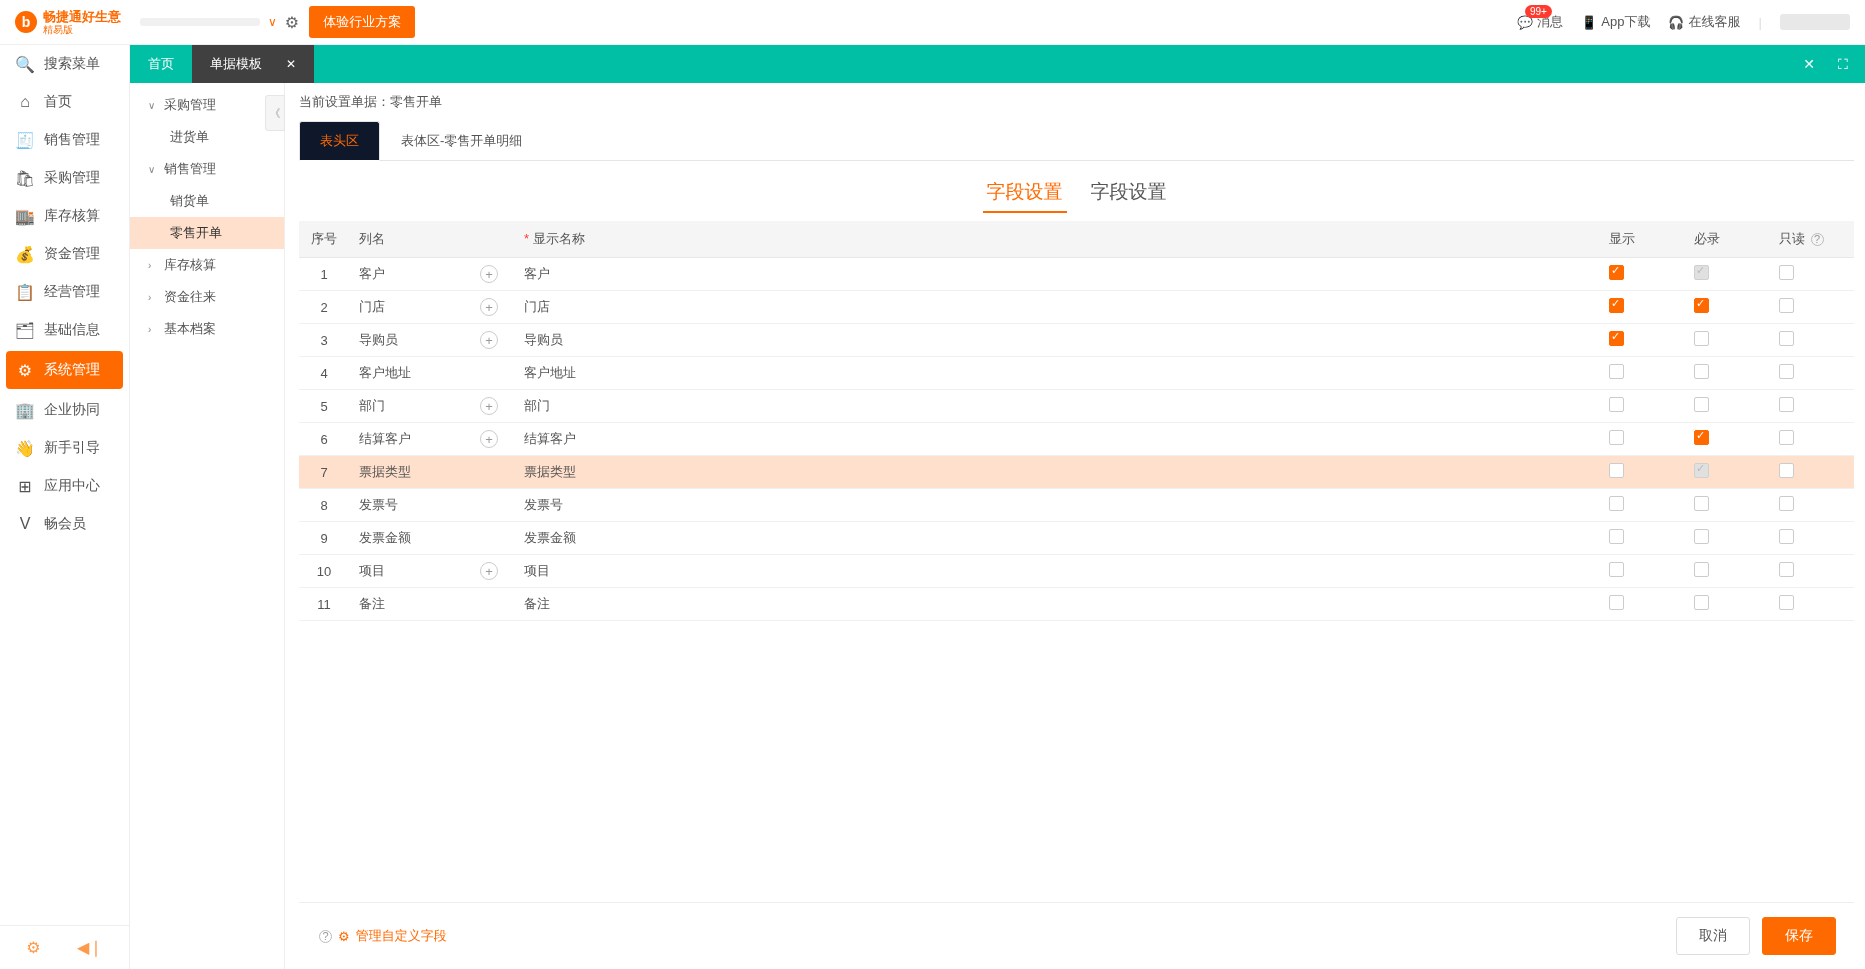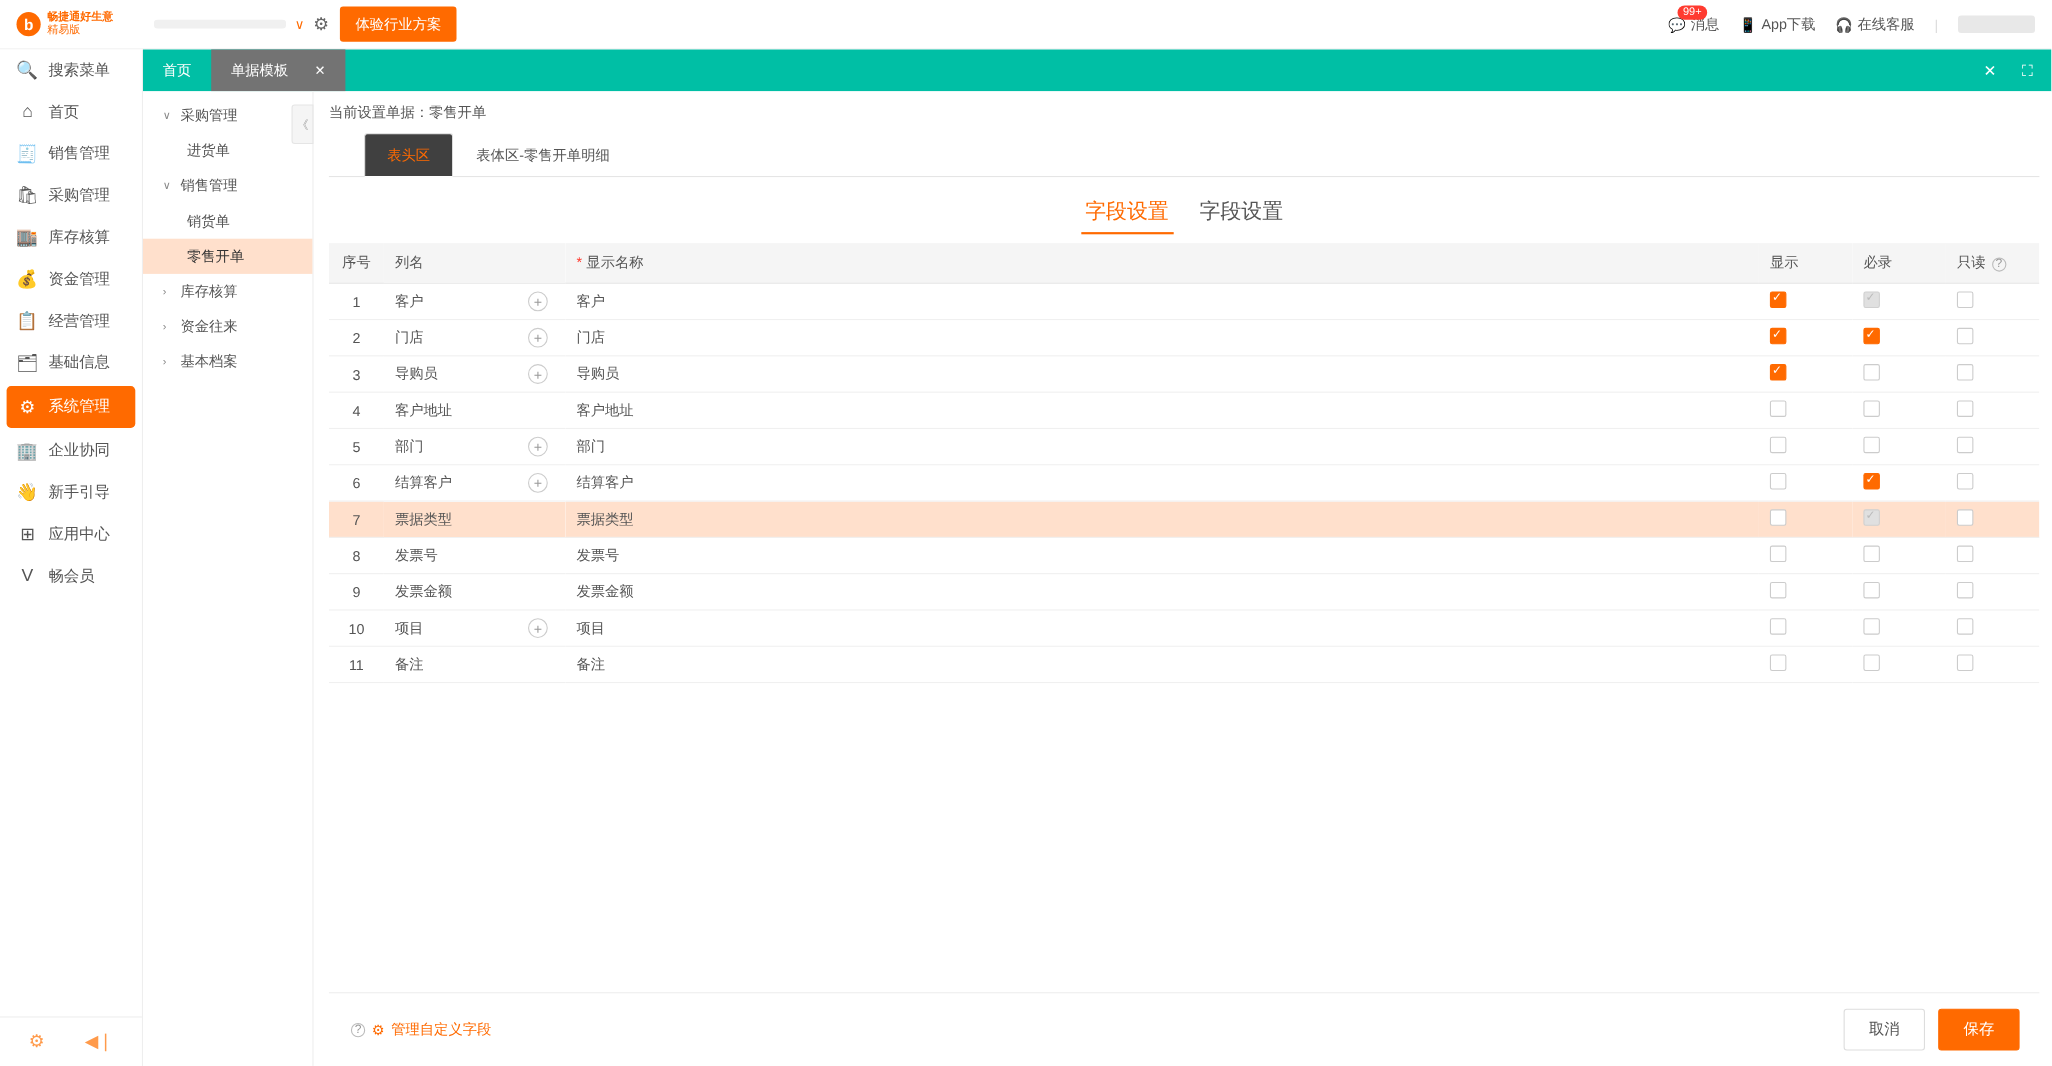--- a/index.html
+++ b/index.html
@@ -3,21 +3,21 @@
 <meta charset="utf-8">
 <style>
 * { margin: 0; padding: 0; box-sizing: border-box; }
 body { font-family: "Microsoft YaHei", Arial, sans-serif; font-size: 13px; color: #333; background: #fff; overflow: hidden; }
 
 
 .top-header { height: 45px; display: flex; align-items: center; padding: 0 15px; border-bottom: 1px solid #eee; }
 .logo-area { width: 115px; display: flex; align-items: center; gap: 6px; }
 .logo-icon { width: 22px; height: 22px; background: #ff6a00; border-radius: 50%; display: flex; align-items: center; justify-content: center; color: #fff; font-weight: bold; font-size: 14px; }
 .logo-text { display: flex; flex-direction: column; line-height: 1; }
-.logo-text .main { color: #ff6a00; font-size: 10px; font-weight: bold; }
+.logo-text .main { color: #ff6a00; font-size: 13px; font-weight: bold; }
 .logo-text .sub { color: #ff6a00; font-size: 10px; margin-top: 2px; }
 .company-select { display: flex; align-items: center; gap: 8px; margin-left: 10px; }
 .company-name { background: #f0f0f0; border-radius: 3px; padding: 4px 10px; color: #999; min-width: 120px; }
 .chevron-down { color: #ff6a00; font-size: 12px; }
 .gear-btn { color: #666; font-size: 16px; cursor: pointer; }
 .cta-btn { background: #ff6a00; color: #fff; border: none; border-radius: 3px; padding: 7px 14px; margin-left: 10px; cursor: pointer; font-size: 13px; }
 .header-right { margin-left: auto; display: flex; align-items: center; gap: 18px; }
 .header-link { display: flex; align-items: center; gap: 4px; color: #555; cursor: pointer; font-size: 13px; position: relative; }
 .badge { position: absolute; top: -8px; left: 8px; background: #ff3b30; color: #fff; border-radius: 8px; font-size: 10px; padding: 1px 5px; }
 .avatar-bar { width: 70px; height: 16px; background: #e8e8e8; border-radius: 3px; }
@@ -28,40 +28,40 @@
 .nav-item { display: flex; align-items: center; gap: 10px; padding: 10px 16px; color: #555; cursor: pointer; font-size: 14px; }
 .nav-item.active { background: #ff6a00; color: #fff; border-radius: 4px; margin: 2px 6px; padding: 10px 10px; }
 .nav-icon { width: 18px; height: 18px; display: inline-flex; align-items: center; justify-content: center; font-size: 16px; }
 .nav-bottom { margin-top: auto; display: flex; justify-content: space-around; padding: 12px 8px; border-top: 1px solid #eee; }
 .nav-bottom-icon { color: #ff9a4a; font-size: 16px; cursor: pointer; }
 
 
 .content-area { flex: 1; display: flex; flex-direction: column; min-width: 0; }
 .tab-bar { height: 38px; background: #00bfa5; display: flex; align-items: center; }
 .tab { padding: 0 18px; height: 100%; display: flex; align-items: center; gap: 6px; color: #fff; cursor: pointer; font-size: 13px; }
-.tab.active { background: #737373; gap: 24px; }
+.tab.active { background: #404040; gap: 24px; }
 .tab-close { font-size: 12px; cursor: pointer; }
 .tab-right { margin-left: auto; display: flex; gap: 10px; padding-right: 10px; }
 .tab-right-btn { color: #fff; cursor: pointer; font-size: 14px; width: 24px; height: 24px; display: flex; align-items: center; justify-content: center; }
 
 
 .work-area { flex: 1; display: flex; background: #fff; min-height: 0; }
 .sec-sidebar { width: 155px; border-right: 1px solid #eee; position: relative; padding-top: 6px; }
 .collapse-btn { position: absolute; right: -1px; top: 12px; width: 20px; height: 36px; background: #f5f5f5; border: 1px solid #e5e5e5; border-radius: 3px 0 0 3px; display: flex; align-items: center; justify-content: center; color: #999; cursor: pointer; font-size: 11px; }
 .tree-node { display: flex; align-items: center; gap: 6px; padding: 7px 10px 7px 18px; font-size: 13px; color: #555; cursor: pointer; }
 .tree-node .caret { font-size: 10px; width: 10px; color: #888; }
 .tree-child { padding: 7px 10px 7px 40px; font-size: 13px; color: #555; cursor: pointer; }
 .tree-child.active { background: #ffe0cc; color: #333; }
 
 
 .main-panel { flex: 1; display: flex; flex-direction: column; padding: 10px 11px 0 14px; min-width: 0; }
 .crumb { font-size: 13px; color: #555; margin-bottom: 10px; }
 .inner-tabs { display: flex; border-bottom: 1px solid #e5e5e5; }
 .inner-tab { padding: 10px 20px; font-size: 13px; color: #555; cursor: pointer; border: 1px solid transparent; border-bottom: none; }
-.inner-tab.active { color: #ff6a00; border: 1px solid #e5e5e5; border-bottom: 1px solid #fff; margin-bottom: -1px; background: #404040; border-radius: 3px 3px 0 0; margin-left: 32px; }
+.inner-tab.active { color: #ff6a00; border: 1px solid #e5e5e5; border-bottom: 1px solid #fff; margin-bottom: -1px; background: #0f172a; border-radius: 3px 3px 0 0; }
 .sub-tabs { display: flex; justify-content: center; gap: 20px; margin: 12px 0 8px; }
 .sub-tab { padding: 6px 4px; font-size: 19px; color: #555; cursor: pointer; border-bottom: 2px solid transparent; }
 .sub-tab.active { color: #ff6a00; border-bottom-color: #ff6a00; }
 
 
 .table-wrap { flex: 1; overflow: auto; }
 table { width: 100%; border-collapse: collapse; font-size: 13px; }
 thead th { background: #f5f5f5; text-align: left; padding: 9px 10px; font-weight: normal; color: #555; border-bottom: 1px solid #e8e8e8; }
 thead th.center, tbody td.center { text-align: left; }
 tbody td { padding: 7px 10px; border-bottom: 1px solid #f0f0f0; color: #555; }

